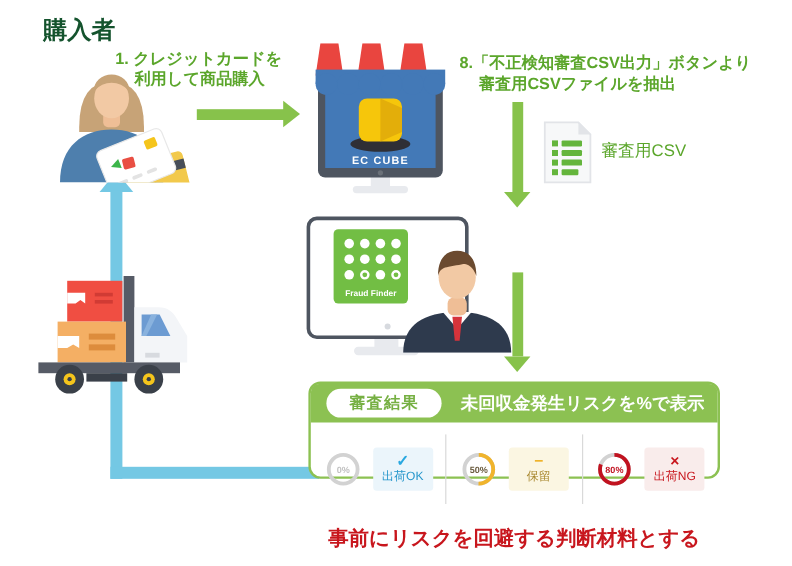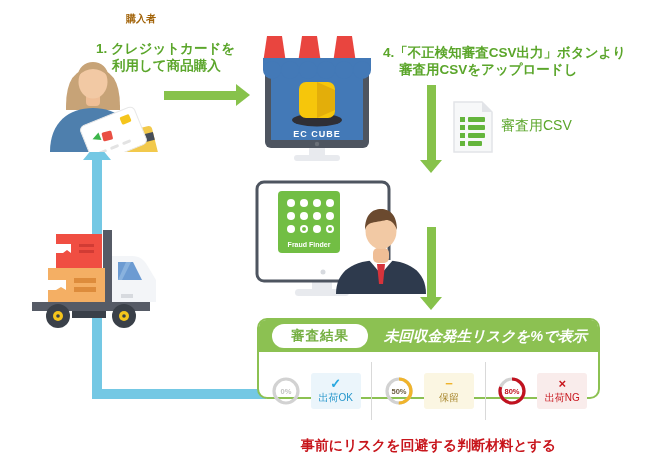--- a/index.html
+++ b/index.html
@@ -1,42 +1,42 @@
 <!DOCTYPE html>
 <html><head>
 <meta charset="utf-8">
 <style>
   html,body{margin:0;padding:0;background:#fff;}
   .stage{position:relative;width:660px;height:472px;background:#fff;overflow:hidden;
          font-family:"Liberation Sans",sans-serif;}
   .abs{position:absolute;}
-  .actor-label{font-size:10px;font-weight:bold;color:#a16207;text-align:right;width:120px;}
+  .actor-label{font-size:20px;font-weight:bold;color:#14532d;text-align:left;width:120px;}
   .step-text{font-size:13.5px;font-weight:bold;color:#5BA62B;line-height:17px;white-space:nowrap;}
   .step-text .l2{padding-left:16px;}
   
   .g-shaft-h{background:#87C24B;height:9px;}
   .g-shaft-v{background:#87C24B;width:9px;}
   .g-head-right{width:0;height:0;border-top:11px solid transparent;border-bottom:11px solid transparent;border-left:14px solid #87C24B;}
   .g-head-down{width:0;height:0;border-left:11px solid transparent;border-right:11px solid transparent;border-top:13px solid #87C24B;}
   
   .b-line{background:#74C8E4;}
   .b-head-up{width:0;height:0;border-left:14px solid transparent;border-right:14px solid transparent;border-bottom:17px solid #74C8E4;}
   .csv-label{font-size:14px;font-weight:normal;color:#5BA62B;white-space:nowrap;}
   
   .panel{left:257px;top:318px;width:343px;height:81px;background:#fff;border:2px solid #8CC152;border-radius:10px;box-sizing:border-box;}
   .panel-header{display:flex;align-items:center;height:32px;background:#8CC152;border-radius:7px 7px 0 0;}
   .panel-badge{margin-left:13px;background:#fff;border-radius:13px;padding:3px 19px;font-size:13.5px;font-weight:bold;color:#76B043;letter-spacing:1px;white-space:nowrap;}
-  .panel-title{margin-left:16px;color:#fff;font-size:14.5px;font-weight:bold;white-space:nowrap;font-style:italic;}
+  .panel-title{margin-left:16px;color:#fff;font-size:14.5px;font-weight:bold;white-space:nowrap;}
   .panel-body{display:flex;align-items:center;height:78px;}
   .sec{flex:1;display:flex;align-items:center;justify-content:center;gap:9px;}
   .divider{width:1px;height:58px;background:#D9D9D9;}
   .chip{width:46px;padding:4px 2px 5px;border-radius:3px;text-align:center;}
   .chip .ic{font-size:13px;font-weight:bold;line-height:14px;}
   .chip .lb{font-size:10px;font-weight:normal;line-height:12px;margin-top:1px;white-space:nowrap;}
-  .footer-note{left:257px;top:437px;width:343px;text-align:center;font-size:14px;font-weight:bold;color:#C8161D;white-space:nowrap;}
+  .footer-note{left:257px;top:437px;width:343px;text-align:center;font-size:17px;font-weight:bold;color:#C8161D;white-space:nowrap;}
 </style>
 </head>
 <body>
 
 <div class="stage">
 
   <div class="abs b-head-up" style="left:83px;top:143px;"></div>
   <div class="abs b-line" style="left:92px;top:159px;width:10px;height:240px;"></div>
   <div class="abs b-line" style="left:92px;top:389px;width:174px;height:10px;"></div>
 
@@ -91,22 +91,22 @@
         <circle cx="95" cy="34" r="9"></circle>
         <circle cx="113" cy="34" r="9"></circle>
     </g>
     <ellipse cx="68" cy="84" rx="25" ry="6.5" fill="#2F2F35"></ellipse>
     <rect x="50" y="46" width="36" height="36" rx="7" fill="#F6C60B"></rect>
     <path d="M68,46 l18,8 v20 l-18,8 z" fill="#DFA90A" opacity="0.85"></path>
     <text x="68" y="101" text-anchor="middle" font-size="9" font-weight="bold" fill="#FFFFFF" letter-spacing="1">EC CUBE</text>
   </svg>
 
   <div class="abs step-text" style="left:383px;top:44px;">
-    <div>4.「不正検知審査CSV出力」ボタンより</div>
-    <div class="l2">審査用CSVをアップロードし</div>
+    <div>8.「不正検知審査CSV出力」ボタンより</div>
+    <div class="l2">審査用CSVファイルを抽出</div>
   </div>
 
   <div class="abs g-shaft-v" style="left:427px;top:85px;height:75px;"></div>
   <div class="abs g-head-down" style="left:420px;top:160px;"></div>
 
   <svg class="abs" style="left:450px;top:100px;" width="46" height="54" viewBox="0 0 46 54">
     <path d="M4,2 h28 l10,10 v40 h-38 z" fill="#F7F8F9" stroke="#E2E4E8" stroke-width="1.5"></path>
     <polygon points="32,2 42,12 32,12" fill="#E2E4E8"></polygon>
     <g fill="#64B53C">
       <rect x="10" y="17" width="5" height="5"></rect>

